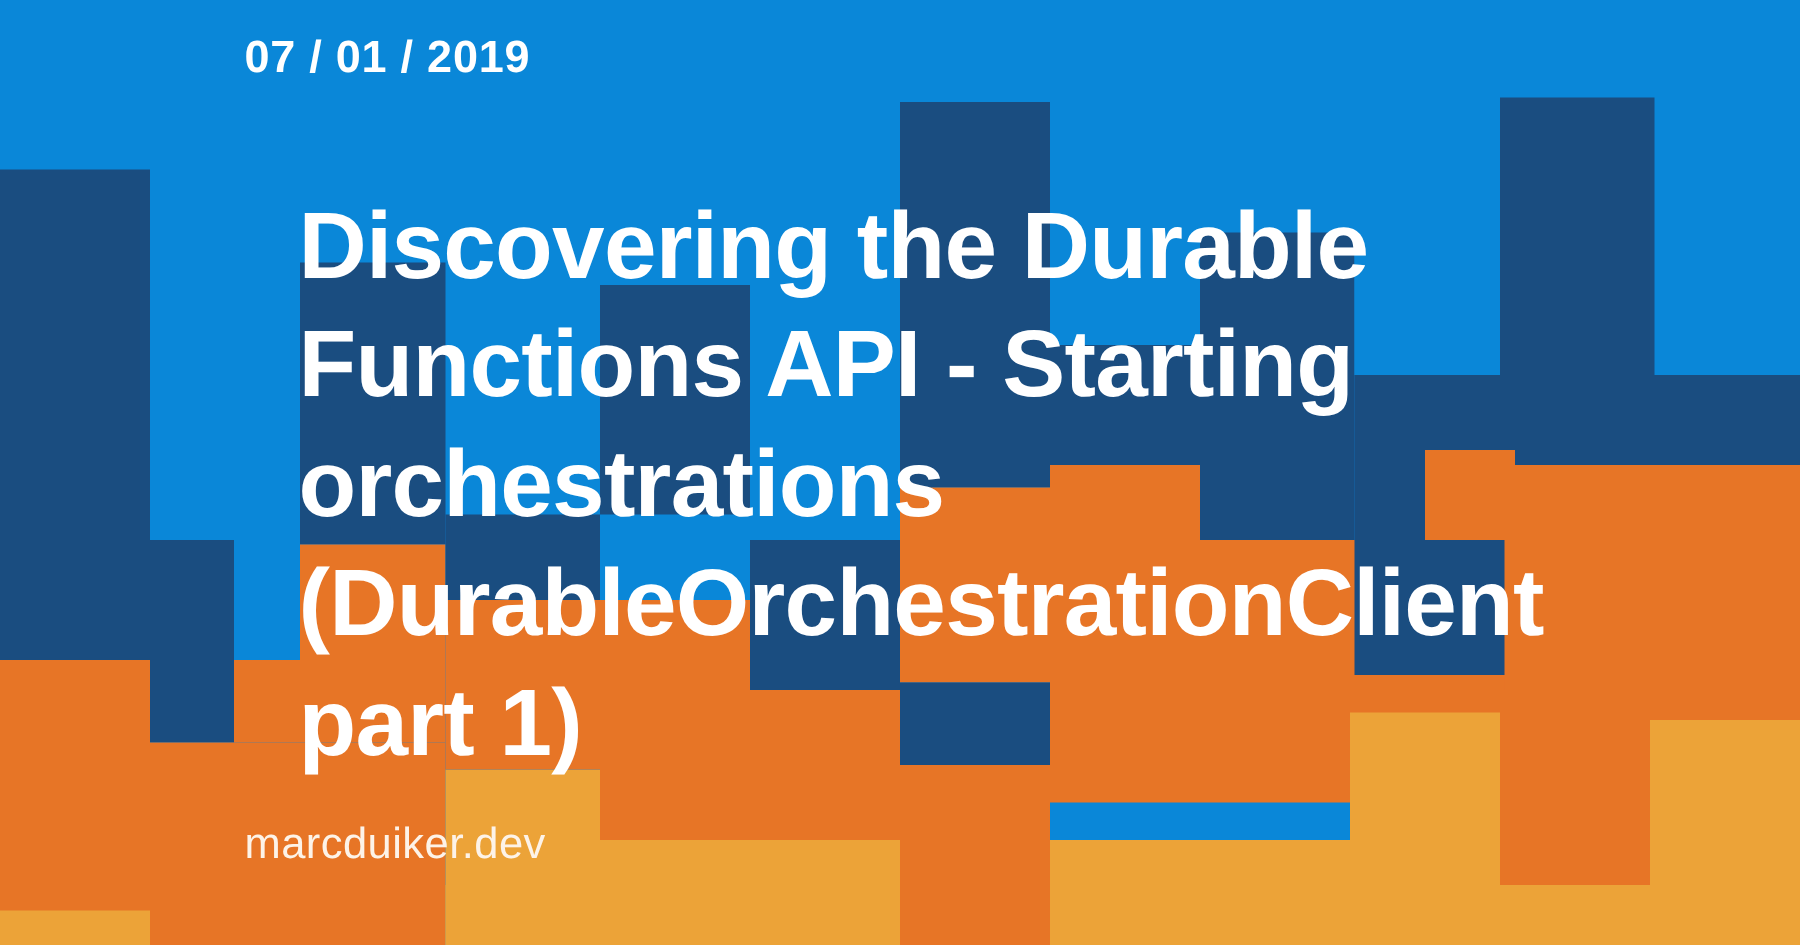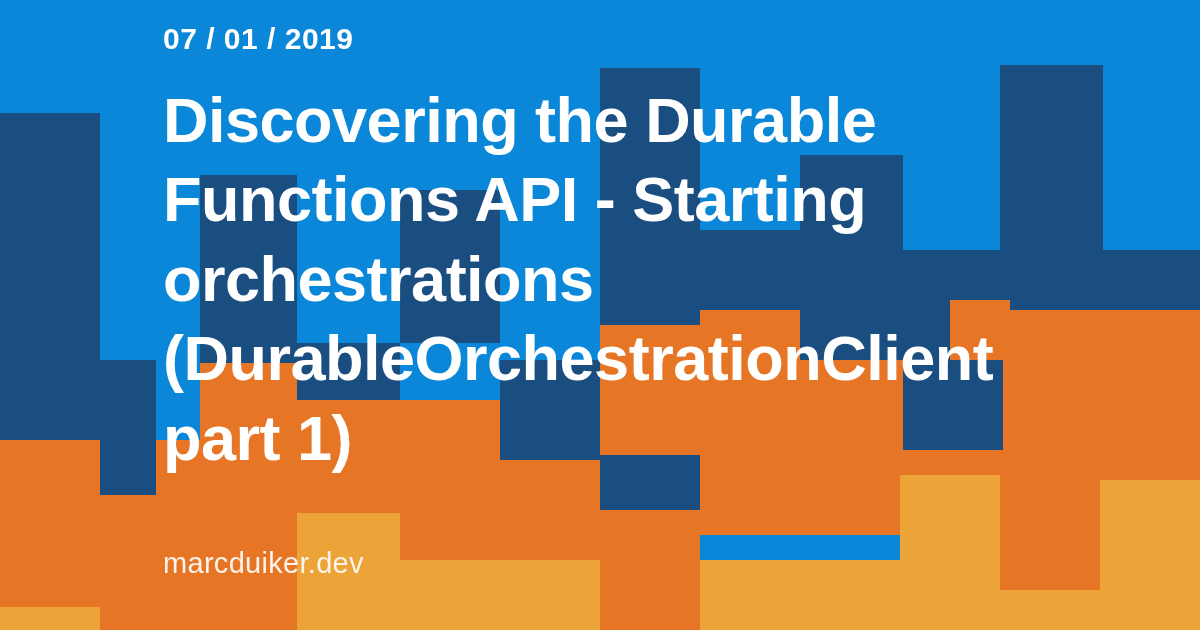--- a/index.html
+++ b/index.html
@@ -24,20 +24,21 @@
   #mosaic .blk {
     position: absolute;
   }
   #content {
     position: absolute;
     inset: 0;
     padding: 22px 70px 0 163px;
     box-sizing: border-box;
     display: flex;
     flex-direction: column;
+    gap: 44px;
   }
   #date {
     color: #ffffff;
     font-size: 30px;
     font-weight: bold;
     letter-spacing: 0.5px;
     line-height: 1.1;
     margin: 0 0 26px 0;
     white-space: nowrap;
   }
@@ -102,18 +103,18 @@
       <div class="blk" style="left: 900px; top: 475px; width: 100px; height: 155px; background: rgb(236, 163, 56);"></div>
       <div class="blk" style="left: 1100px; top: 480px; width: 100px; height: 150px; background: rgb(236, 163, 56);"></div>
       <div class="blk" style="left: 700px; top: 560px; width: 200px; height: 70px; background: rgb(236, 163, 56);"></div>
       <div class="blk" style="left: 1000px; top: 480px; width: 100px; height: 110px; background: rgb(231, 117, 38);"></div>
       <div class="blk" style="left: 1000px; top: 590px; width: 100px; height: 40px; background: rgb(236, 163, 56);"></div>
       <div class="blk" style="left: 297px; top: 590px; width: 103px; height: 40px; background: rgb(236, 163, 56);"></div>
     </div>
 
   <div id="content">
     <div id="date" style="color: rgb(255, 255, 255);">07 / 01 / 2019</div>
-    <h1 id="title" style="color: rgb(255, 255, 255);">Discovering the Durable Functions API - Starting orchestrations (DurableOrchestrationClient part 1)</h1>
+    <h1 id="title" style="color: rgb(255, 255, 255); margin-left: 36px;">Discovering the Durable Functions API - Starting orchestrations (DurableOrchestrationClient part 1)</h1>
   </div>
 
   <div id="footer" style="color: rgb(253, 243, 232);">marcduiker.dev</div>
 
 </div>
 
 </body></html>

